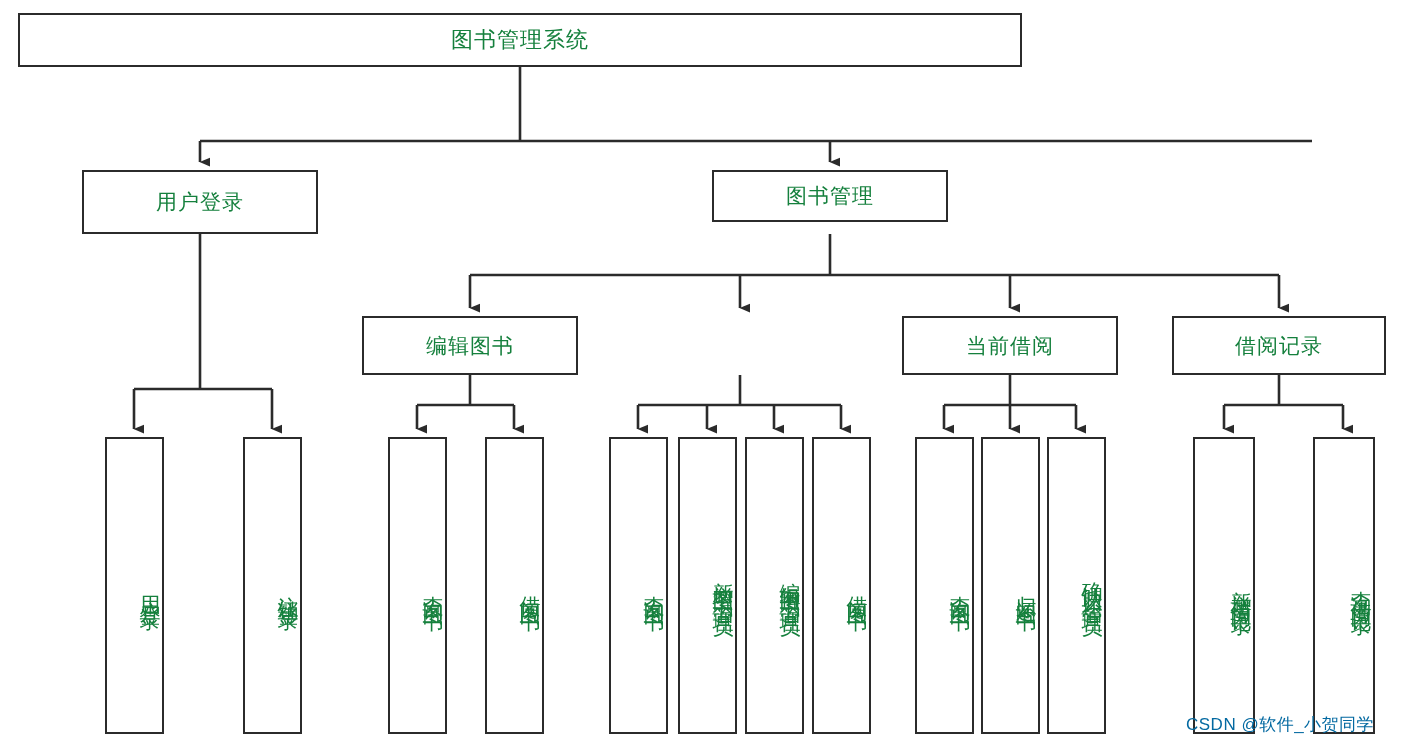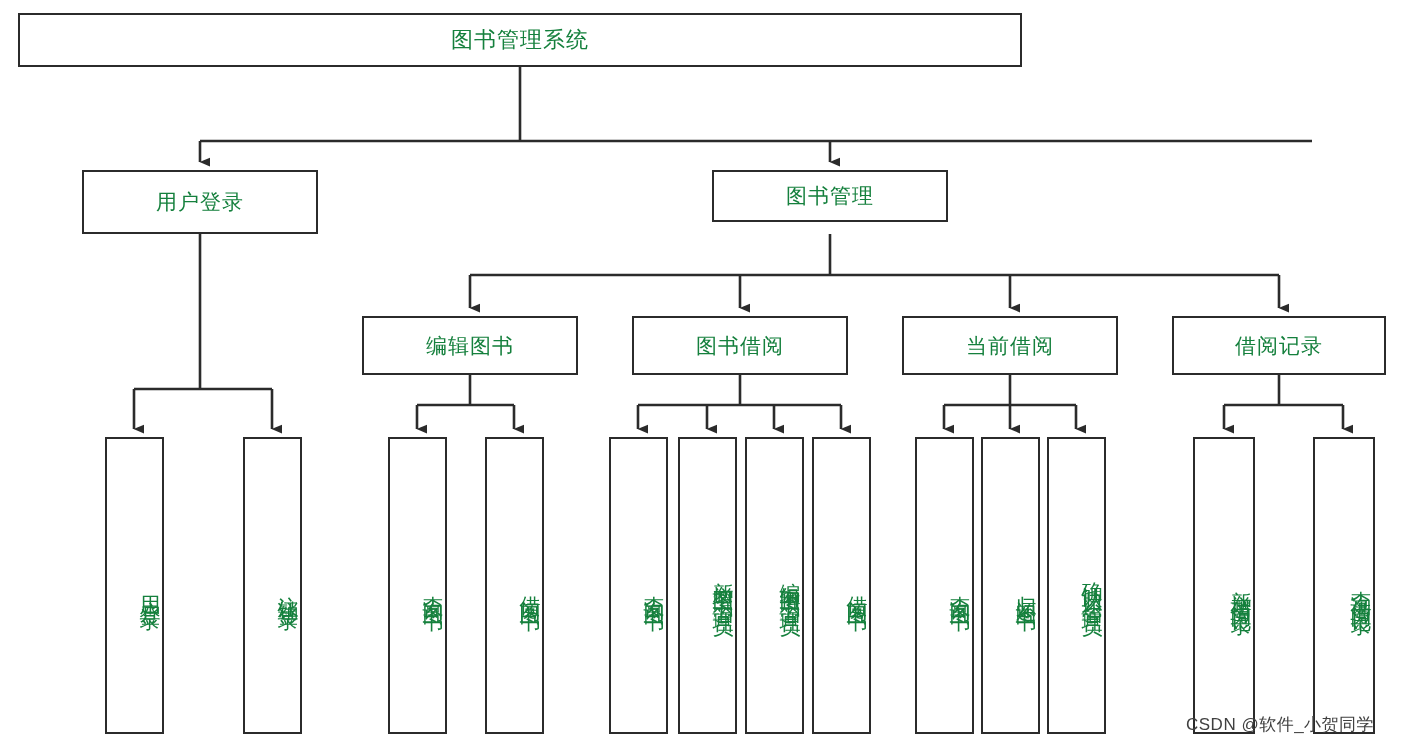--- a/index.html
+++ b/index.html
@@ -51,21 +51,21 @@
     line-height: 1.1;
     align-items: flex-start;
     justify-content: center;
     padding-top: 6px;
   }
   .node-v.tall {
     padding-top: 4px;
   }
   .watermark {
     position: absolute;
-    color: #404040;
+    color: #0369a1;
     font-size: 17px;
     letter-spacing: 0.5px;
     white-space: nowrap;
     left: 1186px;
     top: 713px;
   }
 </style>
 </head>
 <body>
 
@@ -130,23 +130,20 @@
   <div class="node node-h" style="left:82px; top:170px; width:236px; height:64px;">
     <span>用户登录</span>
   </div>
   <div class="node node-h" style="left:712px; top:170px; width:236px; height:52px;">
     <span>图书管理</span>
   </div>
 
   <div class="node node-h" style="left:362px; top:316px; width:216px; height:59px;">
     <span>编辑图书</span>
   </div>
-  <div class="node node-h" style="left:632px; top:316px; width:216px; height:59px;">
-    <span>图书借阅</span>
-  </div>
   <div class="node node-h" style="left:902px; top:316px; width:216px; height:59px;">
     <span>当前借阅</span>
   </div>
   <div class="node node-h" style="left:1172px; top:316px; width:214px; height:59px;">
     <span>借阅记录</span>
   </div>
 
   <div class="node node-v" style="left:105px; top:437px; width:59px; height:297px;">
     <span>用户登录</span>
   </div>

